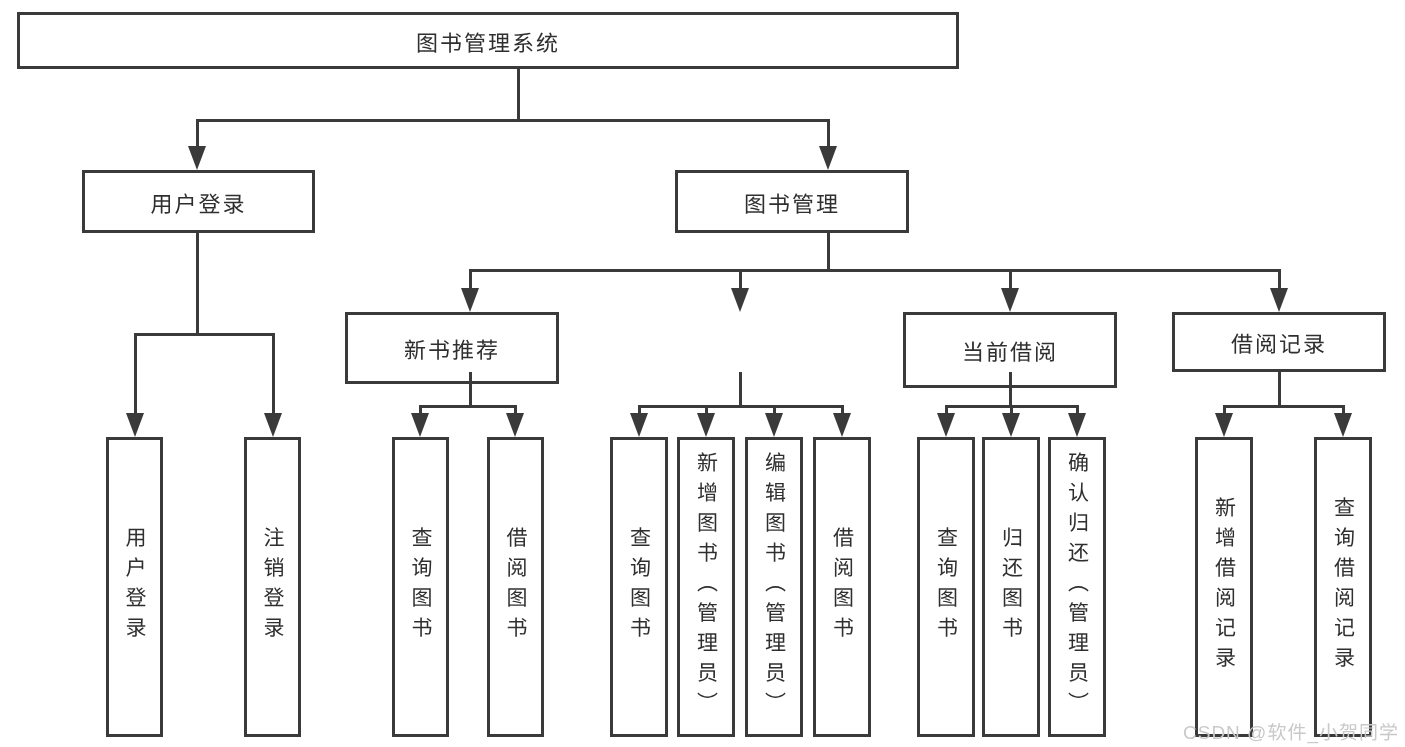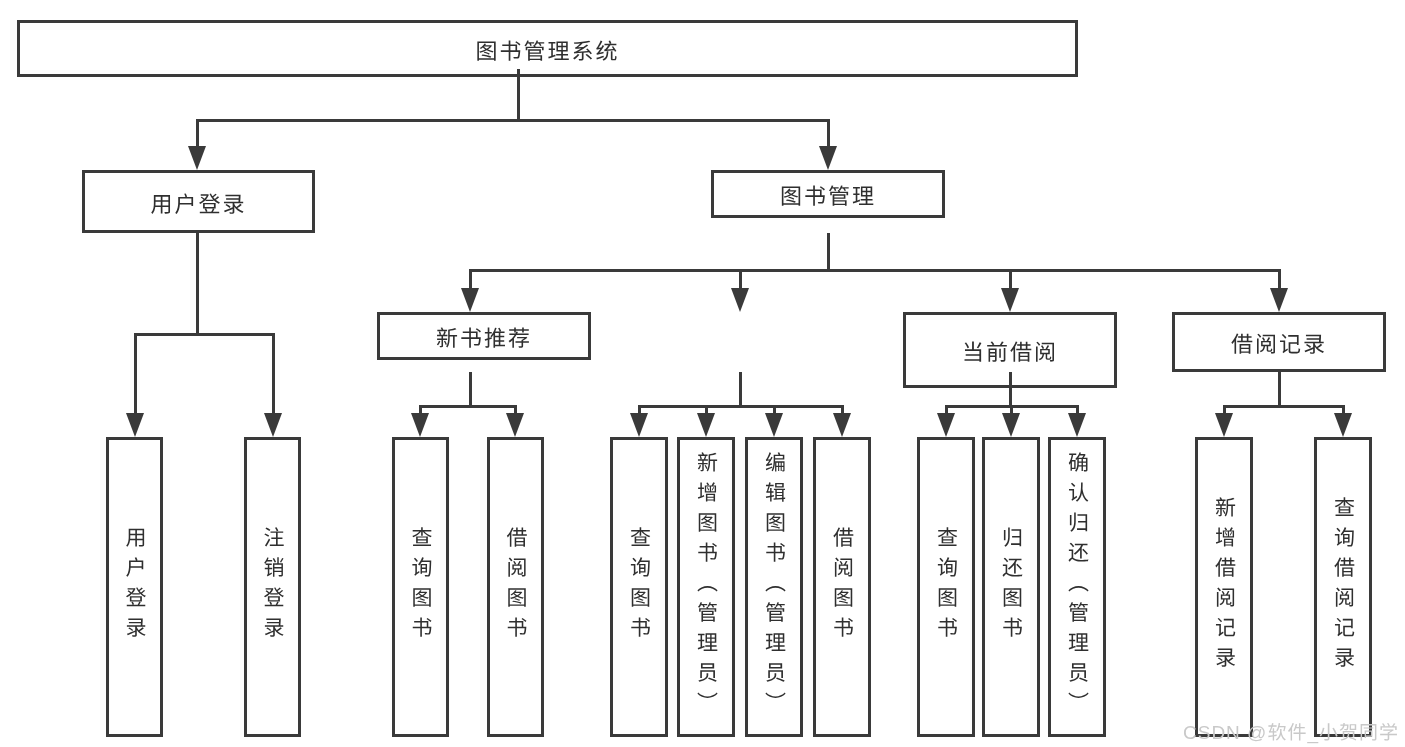--- a/index.html
+++ b/index.html
@@ -28,51 +28,51 @@
   .wm{
     position:absolute;z-index:5;white-space:nowrap;
     color:var(--watermark,#c9c9c9);font-size:19px;letter-spacing:1px;
   }
 </style>
 </head>
 <body>
 
 <div class="stage">
 
-  <div class="box h" style="left:17px;top:20px;width:1061px;height:57px">图书管理系统</div>
+  <div class="box h" style="left:17px;top:12px;width:942px;height:57px">图书管理系统</div>
 
   <div class="vl" style="left:517px;top:69px;height:52px"></div>
   <div class="hl" style="left:196px;top:119px;width:634px"></div>
   <div class="vl" style="left:196px;top:119px;height:30px"></div>
   <div class="ar" style="left:188px;top:146px"></div>
   <div class="vl" style="left:827px;top:119px;height:30px"></div>
   <div class="ar" style="left:819px;top:146px"></div>
 
   <div class="box h" style="left:82px;top:170px;width:233px;height:63px">用户登录</div>
-  <div class="box h" style="left:711px;top:170px;width:234px;height:48px">图书管理</div>
+  <div class="box h" style="left:675px;top:170px;width:234px;height:63px">图书管理</div>
 
   <div class="vl" style="left:196px;top:233px;height:102px"></div>
   <div class="hl" style="left:134px;top:333px;width:141px"></div>
   <div class="vl" style="left:134px;top:333px;height:82px"></div>
   <div class="ar" style="left:126px;top:413px"></div>
   <div class="vl" style="left:272px;top:333px;height:82px"></div>
   <div class="ar" style="left:264px;top:413px"></div>
 
   <div class="vl" style="left:827px;top:233px;height:38px"></div>
   <div class="hl" style="left:469px;top:269px;width:812px"></div>
   <div class="vl" style="left:469px;top:269px;height:22px"></div>
   <div class="ar" style="left:461px;top:288px"></div>
   <div class="vl" style="left:739px;top:269px;height:22px"></div>
   <div class="ar" style="left:731px;top:288px"></div>
   <div class="vl" style="left:1009px;top:269px;height:22px"></div>
   <div class="ar" style="left:1001px;top:288px"></div>
   <div class="vl" style="left:1278px;top:269px;height:22px"></div>
   <div class="ar" style="left:1270px;top:288px"></div>
 
-  <div class="box h" style="left:377px;top:312px;width:214px;height:48px">新书推荐</div>
+  <div class="box h" style="left:345px;top:312px;width:214px;height:72px">新书推荐</div>
   <div class="box h" style="left:903px;top:312px;width:214px;height:76px">当前借阅</div>
   <div class="box h" style="left:1172px;top:312px;width:214px;height:60px">借阅记录</div>
 
   <div class="vl" style="left:469px;top:372px;height:35px"></div>
   <div class="hl" style="left:419px;top:405px;width:98px"></div>
   <div class="vl" style="left:419px;top:405px;height:13px"></div>
   <div class="ar" style="left:411px;top:413px"></div>
   <div class="vl" style="left:514px;top:405px;height:13px"></div>
   <div class="ar" style="left:506px;top:413px"></div>
 

